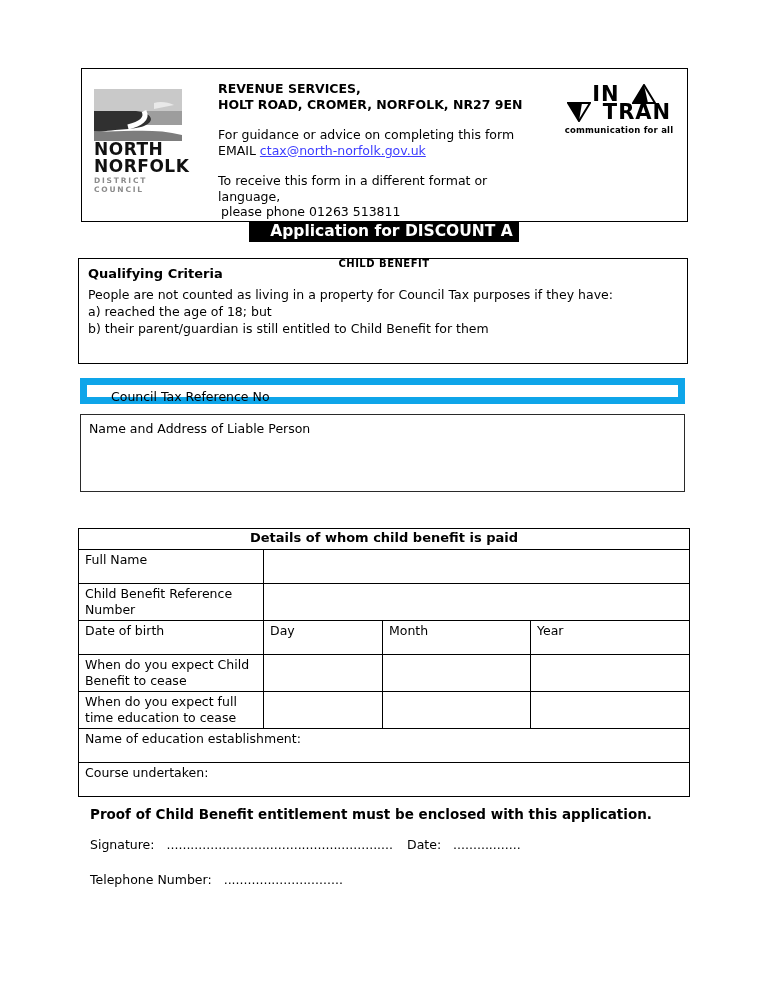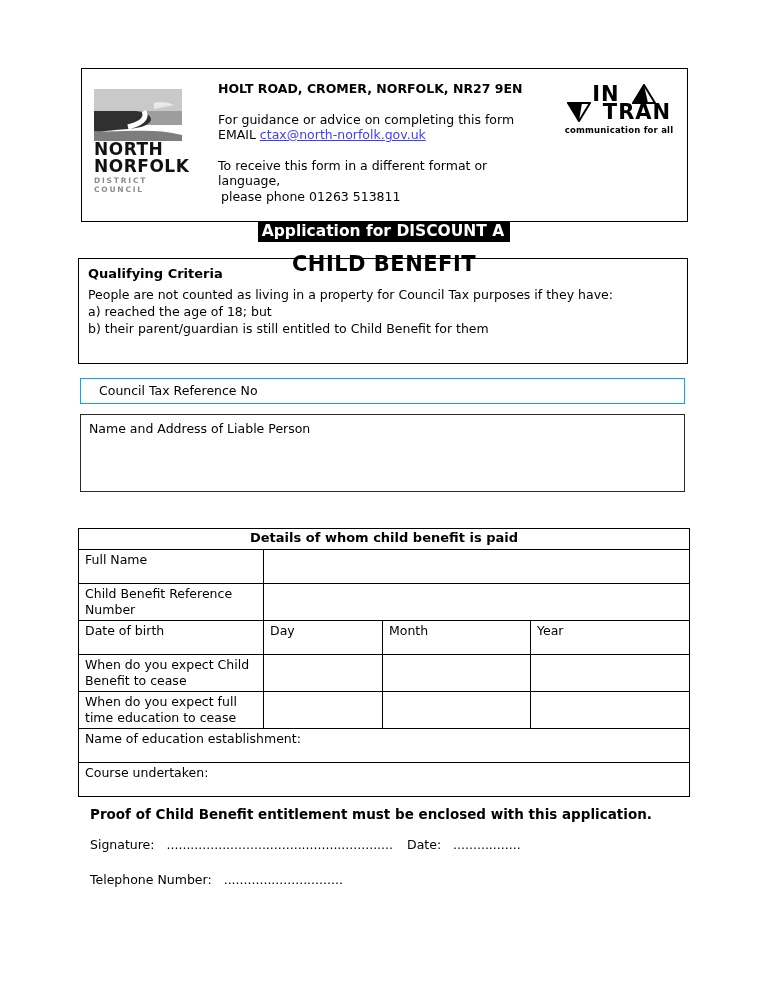--- a/index.html
+++ b/index.html
@@ -27,38 +27,38 @@
   .intran { width:136px; padding-top:15px; text-align:center; }
   .intran-word { font-weight:800; font-size:21px; line-height:20px; letter-spacing:1px; }
   .intran-row { display:flex; align-items:flex-end; justify-content:center; gap:12px; }
   .intran-row2 { align-items:flex-start; gap:12px; margin-top:-2px; }
   .intran-tag { font-weight:bold; font-size:8.5px; margin-top:3px; letter-spacing:.2px; }
 
   
   .title-wrap { left:0; top:221px; width:768px; text-align:center; }
   .title-hl {
     display:inline-block; background:#000; color:#fff;
-    font-weight:bold; font-size:15.5px; padding:1px 6px 2px 4px;
-  }
-  .title-2 { font-weight:bold; font-size:21px; letter-spacing:.5px; margin-top:10px; }
+    font-weight:bold; font-size:15.5px; padding:1px 6px 2px 21px;
+  }
+  .title-2 { font-weight:bold; font-size:10px; letter-spacing:.5px; margin-top:16px; }
 
   
   .qual-box {
     left:78px; top:258px; width:610px; height:106px;
     border:1.5px solid #000; padding:7px 9px;
     line-height:16.5px;
   }
   .qual-head { font-weight:bold; font-size:13px; }
   .qual-intro { margin-top:4px; }
   .qual-items { margin-top:1px; }
 
   
   .ref-box {
     left:80px; top:378px; width:605px; height:26px;
-    border:1px solid #0ea5e9; padding:4px 18px;
+    border:7px solid #0ea5e9; padding:4px 24px;
   }
   .name-box {
     left:80px; top:414px; width:605px; height:78px;
     border:1px solid #2a2a2a; padding:6px 8px;
   }
 
   
   .details-table {
     left:78px; top:528px; width:611px;
     border-collapse:collapse; table-layout:fixed;
@@ -98,20 +98,21 @@
         <path d="M0,42 C26,44 58,38 88,46 L88,52 L0,52 Z" fill="#7d7d7d"></path>
         <path d="M60,14 C66,12 74,13 80,16 L60,20 Z" fill="#e9e9e9"></path>
       </svg>
       <div class="logo-name">NORTH</div>
       <div class="logo-name">NORFOLK</div>
       <div class="logo-sub">DISTRICT COUNCIL</div>
     </div>
 
     <div class="header-center">
       <div class="hdr-para">
+        <div class="hdr-bold">REVENUE SERVICES,</div>
         <div class="hdr-bold">HOLT ROAD, CROMER, NORFOLK, NR27 9EN</div>
       </div>
       <div class="hdr-para">
         <div>For guidance or advice on completing this form</div>
         <div>
           <span>EMAIL </span><a class="email-link">ctax@north-norfolk.gov.uk</a>
         </div>
       </div>
       <div>
         <div>To receive this form in a different format or language,</div>

